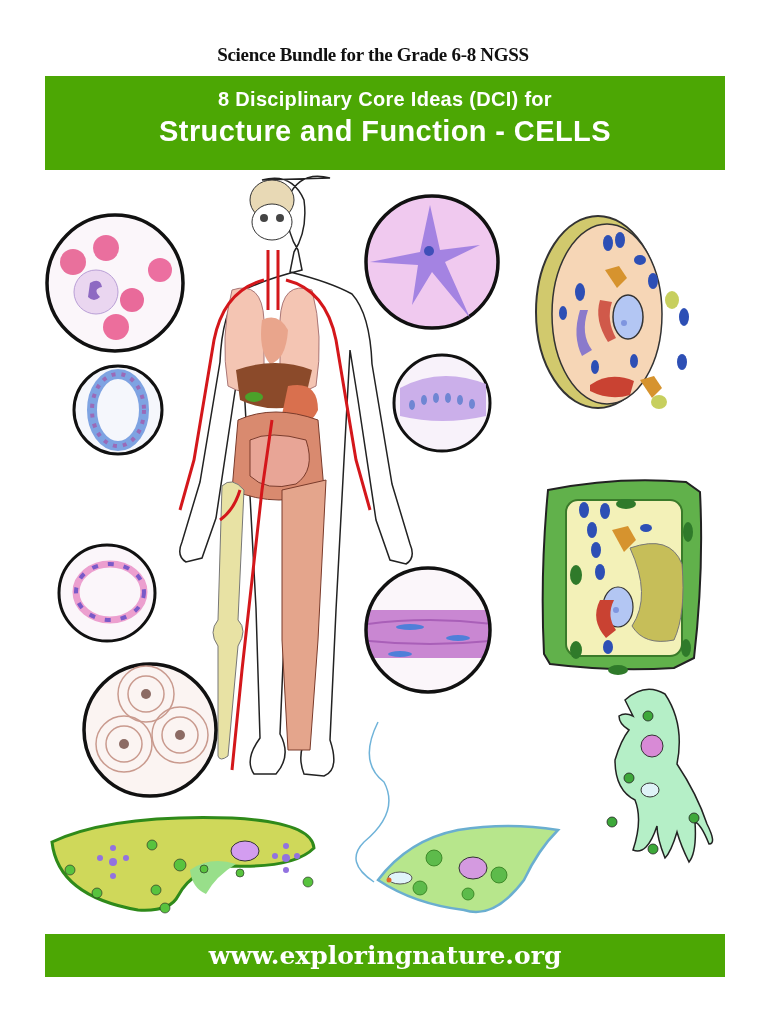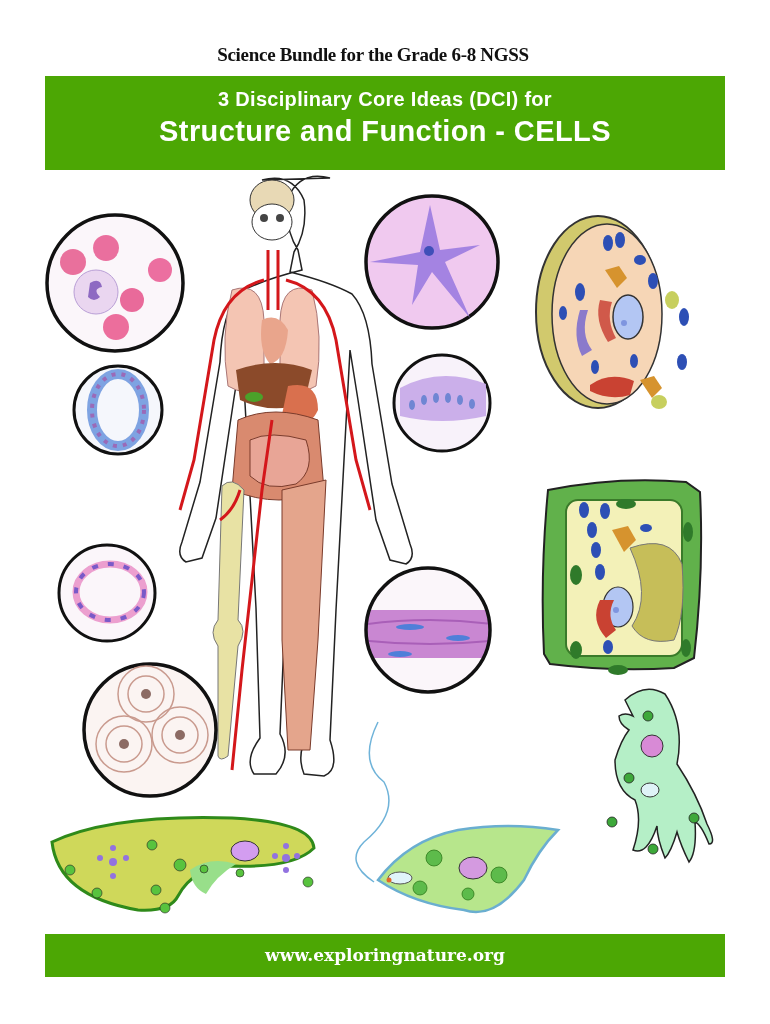--- a/index.html
+++ b/index.html
@@ -3,30 +3,30 @@
 <meta charset="utf-8">
 <style>
   html,body{margin:0;padding:0;background:#fff;}
   body{width:770px;height:1024px;position:relative;overflow:hidden;font-family:"Liberation Sans",sans-serif;}
   .top-title{position:absolute;top:44px;left:0;width:746px;text-align:center;font-family:"Liberation Serif",serif;font-weight:bold;font-size:19px;color:#111;letter-spacing:-0.3px;}
   .banner{position:absolute;left:45px;width:680px;background:#4ca704;color:#fff;text-align:center;}
   .banner.head{top:76px;height:94px;}
   .banner.head .l1{font-family:"Liberation Sans",sans-serif;font-weight:bold;font-size:20px;margin-top:12px;letter-spacing:0.3px;}
   .banner.head .l2{font-family:"Liberation Sans",sans-serif;font-weight:bold;font-size:29px;margin-top:4px;letter-spacing:0.4px;text-align:center;}
   .banner.foot{top:934px;height:43px;}
-  .banner.foot .url{font-family:"DejaVu Serif",serif;font-weight:bold;font-size:17px;line-height:43px;}
+  .banner.foot .url{font-family:"DejaVu Serif",serif;font-weight:bold;font-size:25px;line-height:43px;}
   .art{position:absolute;left:0;top:170px;width:770px;height:764px;}
 </style>
 </head>
 <body>
 
 <div class="top-title">Science Bundle for the Grade 6-8 NGSS</div>
 
 <div class="banner head">
-  <div class="l1">3 Disciplinary Core Ideas (DCI) for</div>
+  <div class="l1">8 Disciplinary Core Ideas (DCI) for</div>
   <div class="l2">Structure and Function - CELLS</div>
 </div>
 
 <svg class="art" viewBox="0 170 770 764" xmlns="http://www.w3.org/2000/svg">
 
   <g>
     <circle cx="115" cy="283" r="68" fill="#fbf6fa" stroke="#111" stroke-width="3.5"></circle>
     <circle cx="73" cy="262" r="13" fill="#e9709c"></circle>
     <circle cx="106" cy="248" r="13" fill="#ea6f9e"></circle>
     <circle cx="160" cy="270" r="12" fill="#ec6fa0"></circle>

